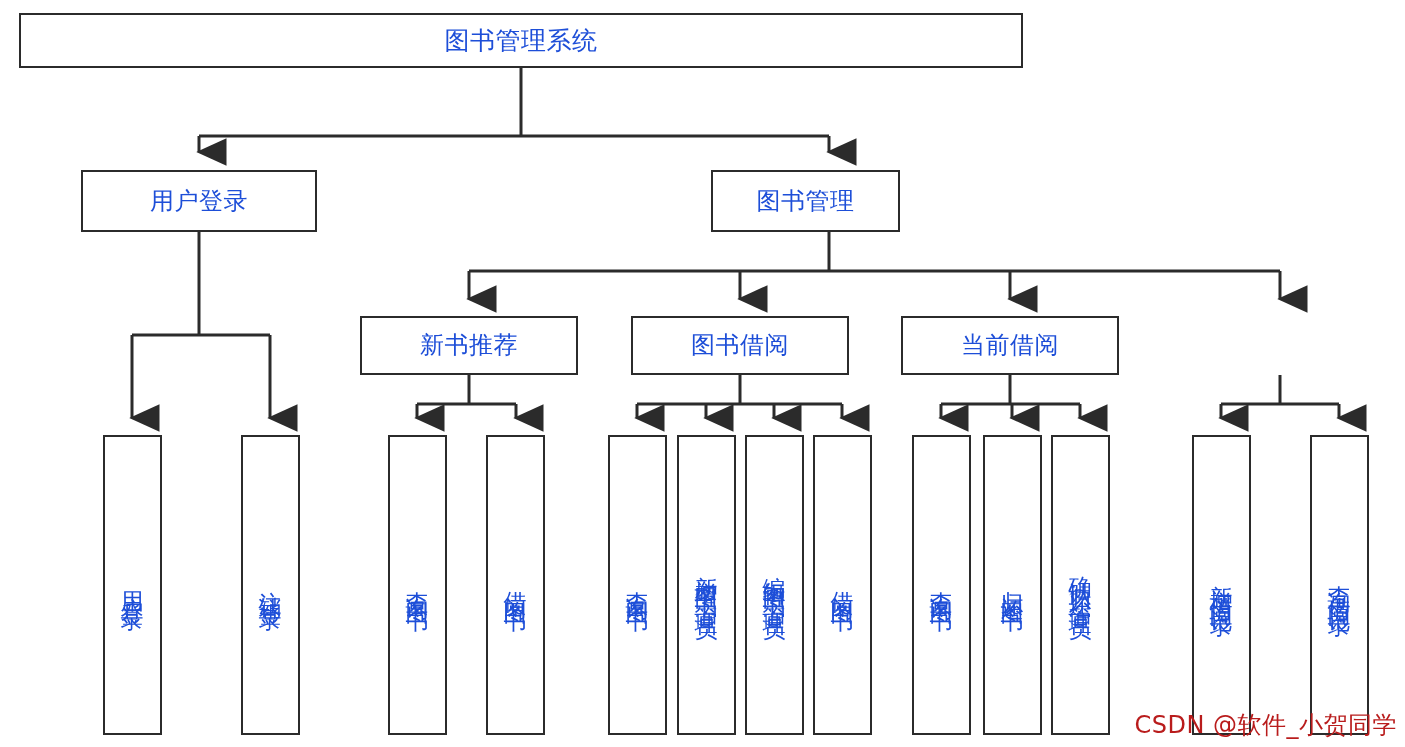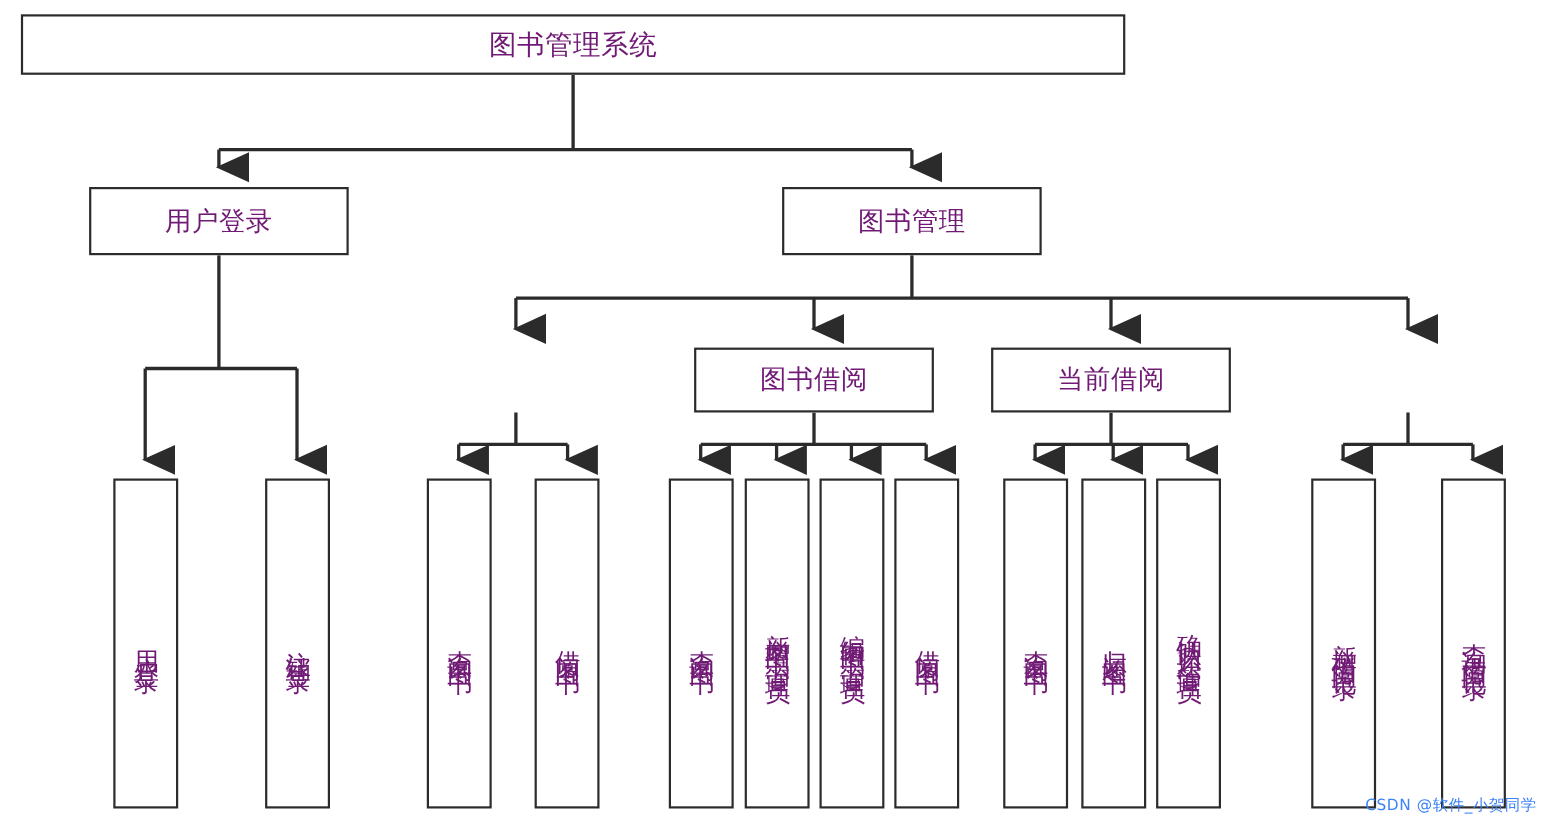--- a/index.html
+++ b/index.html
@@ -27,21 +27,21 @@
     pointer-events: none;
   }
   .node {
     position: absolute;
     box-sizing: border-box;
     background: #ffffff;
     border: 2.5px solid #2b2b2b;
     display: flex;
     align-items: center;
     justify-content: center;
-    color: #701a75;
+    color: #1d4ed8;
   }
   .node .label {
     display: block;
     text-align: center;
     line-height: 1.18;
   }
   
   .node.horiz .label {
     font-size: 24px;
     letter-spacing: 0.5px;
@@ -61,22 +61,22 @@
     font-size: 23px;
     line-height: 1.05;
     letter-spacing: 6px;
     max-height: 282px;
     text-align: center;
   }
   .watermark {
     position: absolute;
     right: 8px;
     bottom: 6px;
-    font-size: 14px;
-    color: #3b82f6;
+    font-size: 24px;
+    color: #b91c1c;
     white-space: nowrap;
     letter-spacing: 0.5px;
   }
 </style>
 </head>
 <body>
 
 <div id="canvas">
 
   <svg id="edges" viewBox="0 0 1405 747" preserveAspectRatio="none" aria-hidden="true">
@@ -130,24 +130,27 @@
     </g>
   </svg>
 
   <div class="node horiz root" style="left:19px; top:13px; width:1004px; height:55px;">
     <span class="label">图书管理系统</span>
   </div>
 
   <div class="node horiz" style="left:81px; top:170px; width:236px; height:62px;">
     <span class="label">用户登录</span>
   </div>
-  <div class="node horiz" style="left:711px; top:170px; width:236px; height:62px;">
+  <div class="node horiz" style="left:711px; top:170px; width:189px; height:62px;">
     <span class="label">图书管理</span>
   </div>
 
+  <div class="node horiz" style="left:360px; top:316px; width:218px; height:59px;">
+    <span class="label">新书推荐</span>
+  </div>
   <div class="node horiz" style="left:901px; top:316px; width:218px; height:59px;">
     <span class="label">当前借阅</span>
   </div>
   <div class="node horiz" style="left:631px; top:316px; width:218px; height:59px;">
     <span class="label">图书借阅</span>
   </div>
 
   <div class="node vert" style="left:103px; top:435px; width:59px; height:300px;">
     <span class="label">用户登录</span>
   </div>

